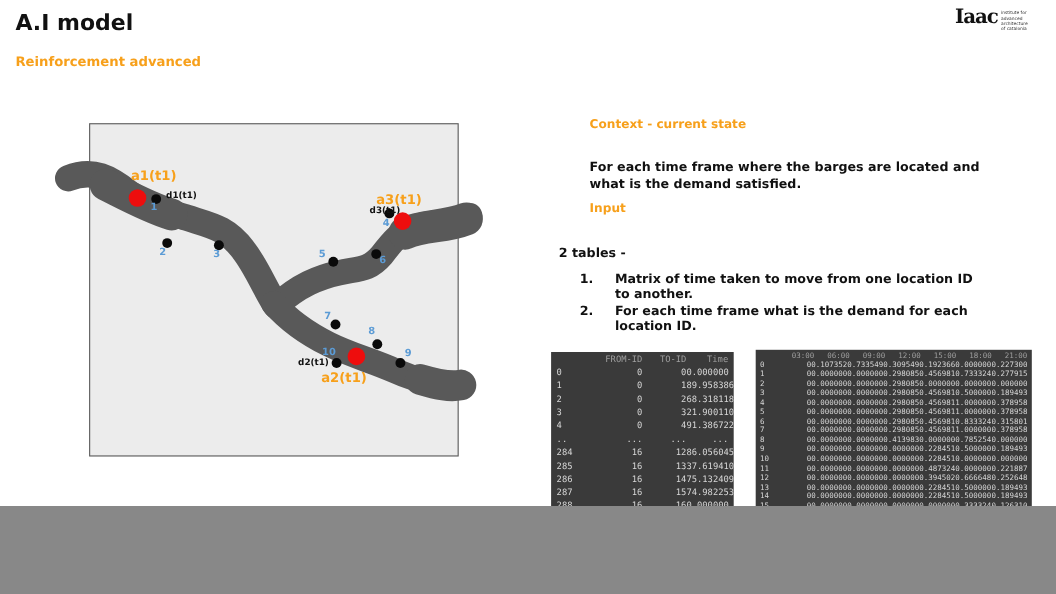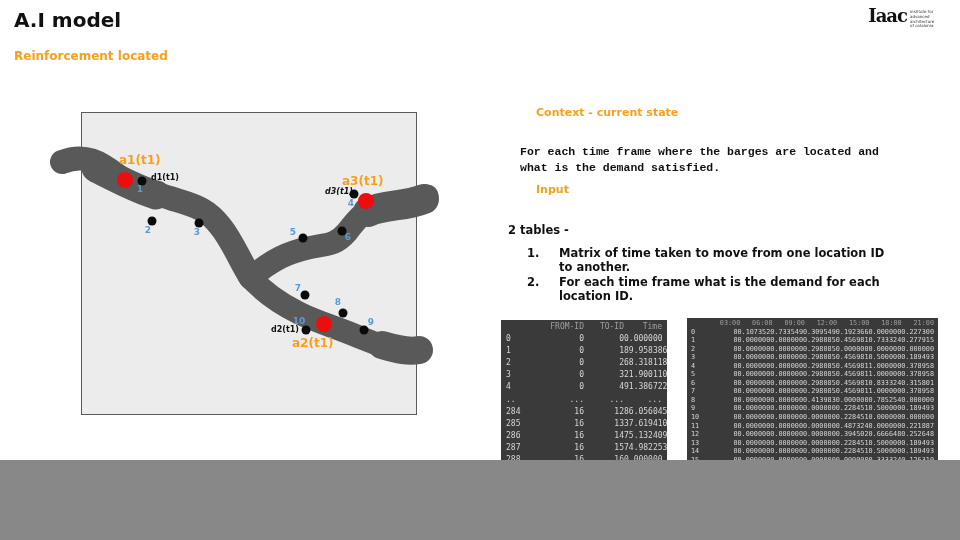--- a/index.html
+++ b/index.html
@@ -18,22 +18,22 @@
   .river-svg{position:absolute;left:0;top:0;z-index:2;pointer-events:none;}
   .map-markers{position:absolute;left:0;top:0;width:960px;height:540px;z-index:3;pointer-events:none;}
   .map-markers div{position:absolute;}
   .dot{width:9px;height:9px;border-radius:50%;background:#0a0a0a;transform:translate(-50%,-50%);}
   .num{font-size:9px;font-weight:bold;color:#5B9BD5;transform:translate(-50%,-50%);}
   .agent-dot{width:16px;height:16px;border-radius:50%;background:#EE0D0D;transform:translate(-50%,-50%);}
   .agent-label{font-size:12px;font-weight:bold;color:#F7A01B;white-space:nowrap;}
   .demand-label{font-size:8px;font-weight:bold;color:#111;white-space:nowrap;}
   
   .h-orange{position:absolute;font-size:11px;font-weight:bold;color:#F7A01B;margin-left:28px;}
-  .body-text{position:absolute;left:520px;top:144px;width:410px;font-size:11.5px;font-weight:bold;
-             color:#111;line-height:1.35;white-space:pre-line;font-family:Liberation Mono, monospace;}
+  .body-text{position:absolute;left:536px;top:144px;width:410px;font-size:11.5px;font-weight:bold;
+             color:#111;line-height:1.35;white-space:pre-line;}
   .tables-intro{position:absolute;left:508px;top:223px;font-size:11.5px;font-weight:bold;color:#111;}
   .num-list{position:absolute;left:527px;top:247px;width:390px;}
   .list-item{display:grid;grid-template-columns:32px 1fr;font-size:11.5px;font-weight:bold;
              color:#111;line-height:1.18;margin-bottom:2px;}
   .list-item .li-text{white-space:pre-line;}
   
   .dark-table{position:absolute;background:#3a3a3a;color:#d6d6d6;
               font-family:"DejaVu Sans Mono","Liberation Mono",monospace;overflow:hidden;}
   .table1{left:501px;top:320px;width:166px;height:148px;font-size:8px;padding:1px 5px;box-sizing:border-box;}
   .table2{left:687px;top:318px;width:251px;height:156px;font-size:6.8px;padding:1px 4px;box-sizing:border-box;}
@@ -42,21 +42,21 @@
   .t-row span{text-align:right;}
   .t-row span:first-child{text-align:left;}
   .t-head{color:#9f9f9f;}
 </style>
 </head>
 <body>
 
 <div class="slide">
 
   <div class="title">A.I model</div>
-  <div class="subtitle">Reinforcement located</div>
+  <div class="subtitle">Reinforcement advanced</div>
 
   <div class="logo">
     <span class="logo-text">Iaac</span>
     <span class="logo-caption">institute for
 advanced
 architecture
 of catalonia</span>
   </div>
 
   <div class="map-box"></div>
@@ -97,21 +97,21 @@
       <div class="num" style="left: 371px; top: 322px;">9</div>
       <div class="dot" style="left: 306px; top: 330px;"></div>
       <div class="num" style="left: 299px; top: 321px;">10</div>
       <div class="agent-dot" style="left: 125px; top: 180px;"></div>
       <div class="agent-label" style="left: 119px; top: 153px;">a1(t1)</div>
       <div class="agent-dot" style="left: 366px; top: 201px;"></div>
       <div class="agent-label" style="left: 342px; top: 174px;">a3(t1)</div>
       <div class="agent-dot" style="left: 324px; top: 324px;"></div>
       <div class="agent-label" style="left: 292px; top: 336px;">a2(t1)</div>
       <div class="demand-label" style="left: 151px; top: 173px; text-align: center;">d1(t1)</div>
-      <div class="demand-label" style="left: 325px; top: 187px; font-style: italic;">d3(t1)</div>
+      <div class="demand-label" style="left: 336px; top: 187px;">d3(t1)</div>
       <div class="demand-label" style="left: 271px; top: 325px;">d2(t1)</div>
     </div>
 
   <div class="h-orange" style="left:508px;top:106px;">Context - current state</div>
   <div class="body-text">For each time frame where the barges are located and
 what is the demand satisfied.</div>
   <div class="h-orange" style="left:508px;top:183px;">Input</div>
   <div class="tables-intro">2 tables -</div>
   <div class="num-list">
       <div class="list-item">

